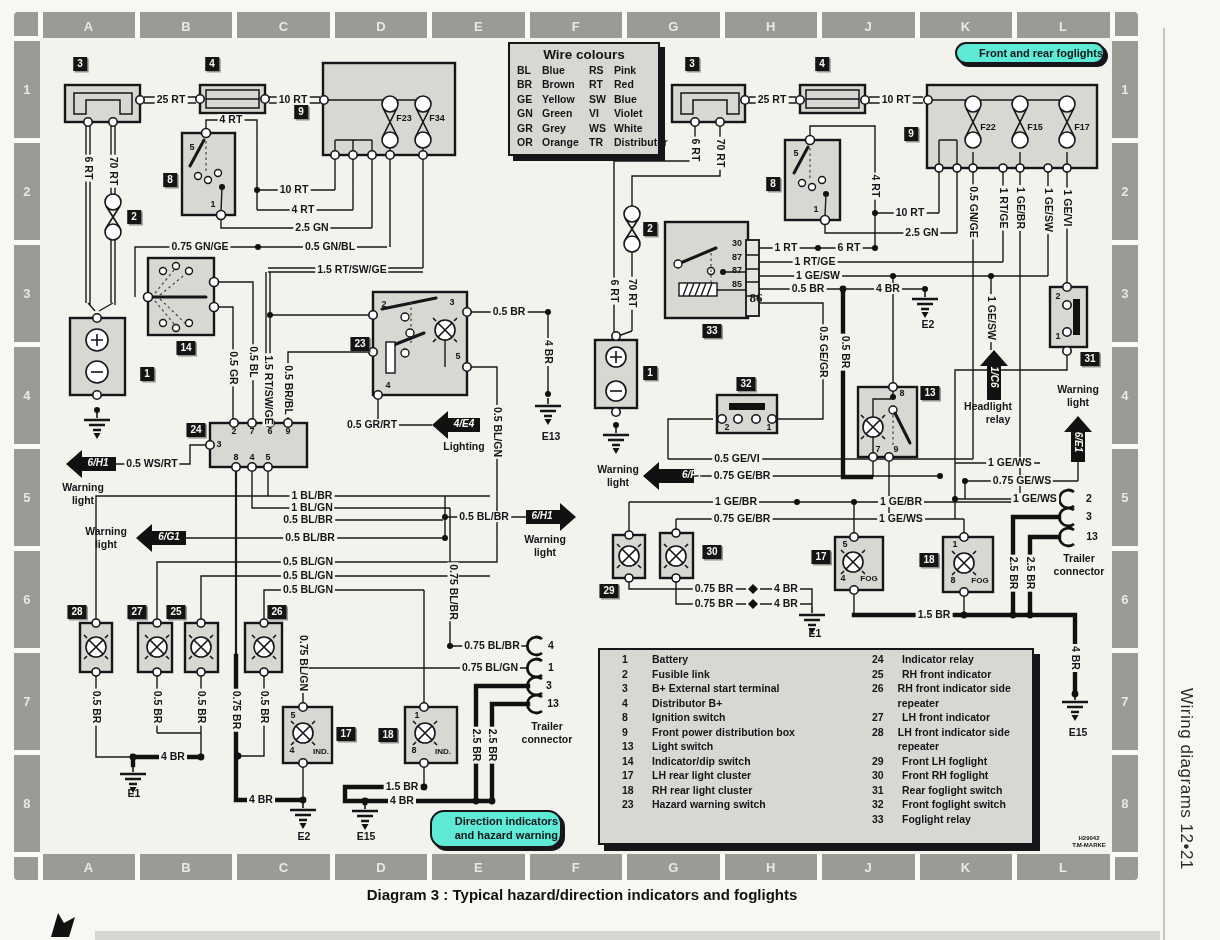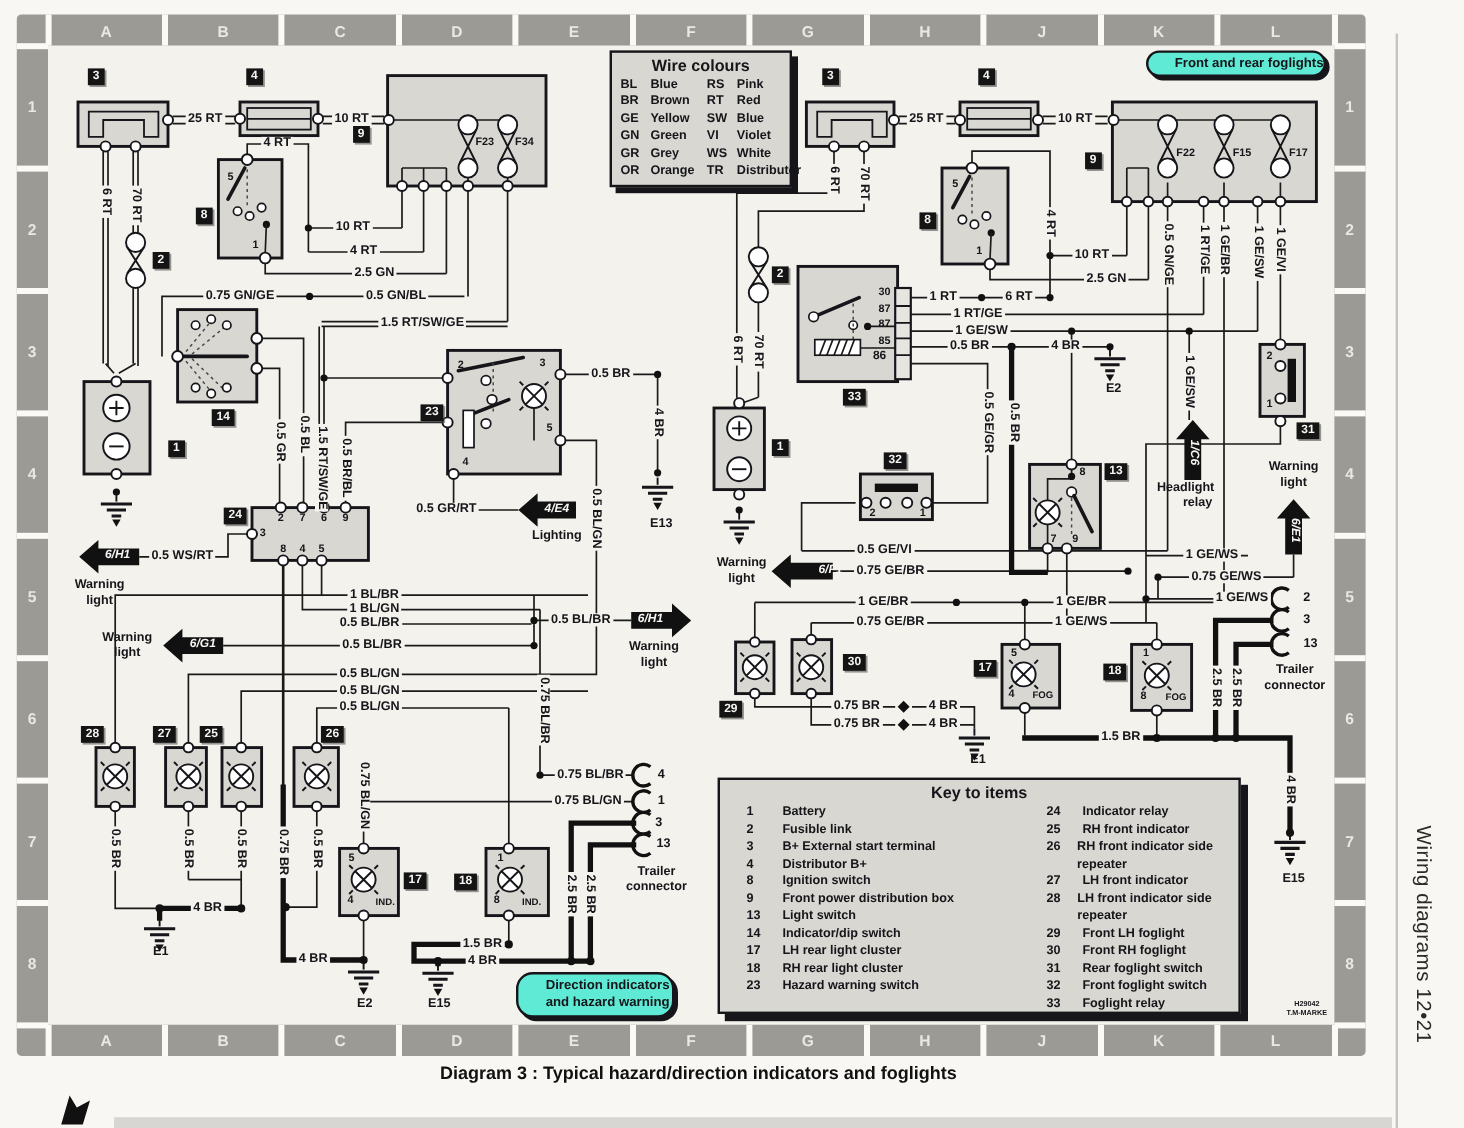--- a/index.html
+++ b/index.html
@@ -572,21 +572,21 @@
     <div class="lb" style="left: 818px; top: 276px;">1 GE/SW</div>
     <div class="lb" style="left: 808px; top: 289px;">0.5 BR</div>
     <div class="lb" style="left: 888px; top: 289px;">4 BR</div>
     <div class="lb nb" style="left: 928px; top: 325px;">E2</div>
     <div class="lb r" style="left: 823px; top: 352px;">0.5 GE/GR</div>
     <div class="lb r" style="left: 845px; top: 352px;">0.5 BR</div>
     <div class="lb nb" style="left: 737px; top: 244px; font-size: 9px;">30</div>
     <div class="lb nb" style="left: 737px; top: 258px; font-size: 9px;">87</div>
     <div class="lb nb" style="left: 737px; top: 271px; font-size: 9px;">87</div>
     <div class="lb nb" style="left: 737px; top: 285px; font-size: 9px;">85</div>
-    <div class="lb nb" style="left: 733px; top: 298px; font-size: 10px;">86</div>
+    <div class="lb nb" style="left: 756px; top: 298px; font-size: 13px; font-family: Liberation Serif, serif;">86</div>
     <div class="lb r" style="left: 973px; top: 212px;">0.5 GN/GE</div>
     <div class="lb r" style="left: 1003px; top: 208px;">1 RT/GE</div>
     <div class="lb r" style="left: 1020px; top: 208px;">1 GE/BR</div>
     <div class="lb r" style="left: 1048px; top: 210px;">1 GE/SW</div>
     <div class="lb r" style="left: 1067px; top: 208px;">1 GE/VI</div>
     <div class="lb r" style="left: 991px; top: 318px;">1 GE/SW</div>
     <div class="lb nb" style="left: 988px; top: 407px;">Headlight</div>
     <div class="lb nb" style="left: 988px; top: 420px; padding-left: 20px;">relay</div>
     <div class="lb nb" style="left: 727px; top: 428px; font-size: 9px;">2</div>
     <div class="lb nb" style="left: 769px; top: 428px; font-size: 9px;">1</div>
@@ -724,21 +724,20 @@
         </div>
         <div class="lrow">
           <b>TR</b>
           <span>Distributor</span>
         </div>
       </div>
     </div>
 </div>
 
 <div id="key" class="panel">
-  <div class="ttl">Key to items</div>
   <div id="key-cols">
       <div id="kcol1">
         <div class="krow">
           <span class="n">1</span>
           <span>Battery</span>
         </div>
         <div class="krow">
           <span class="n">2</span>
           <span>Fusible link</span>
         </div>

